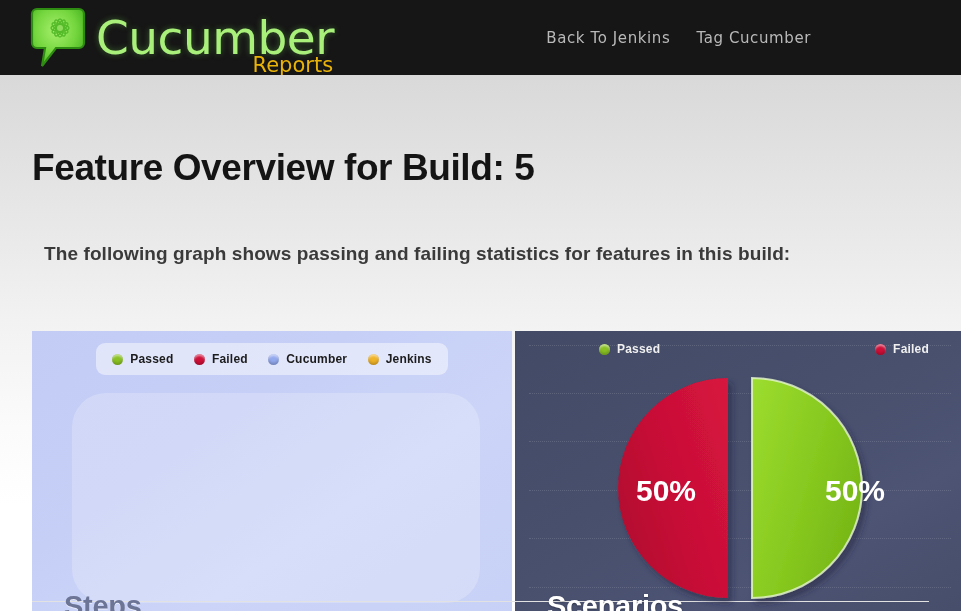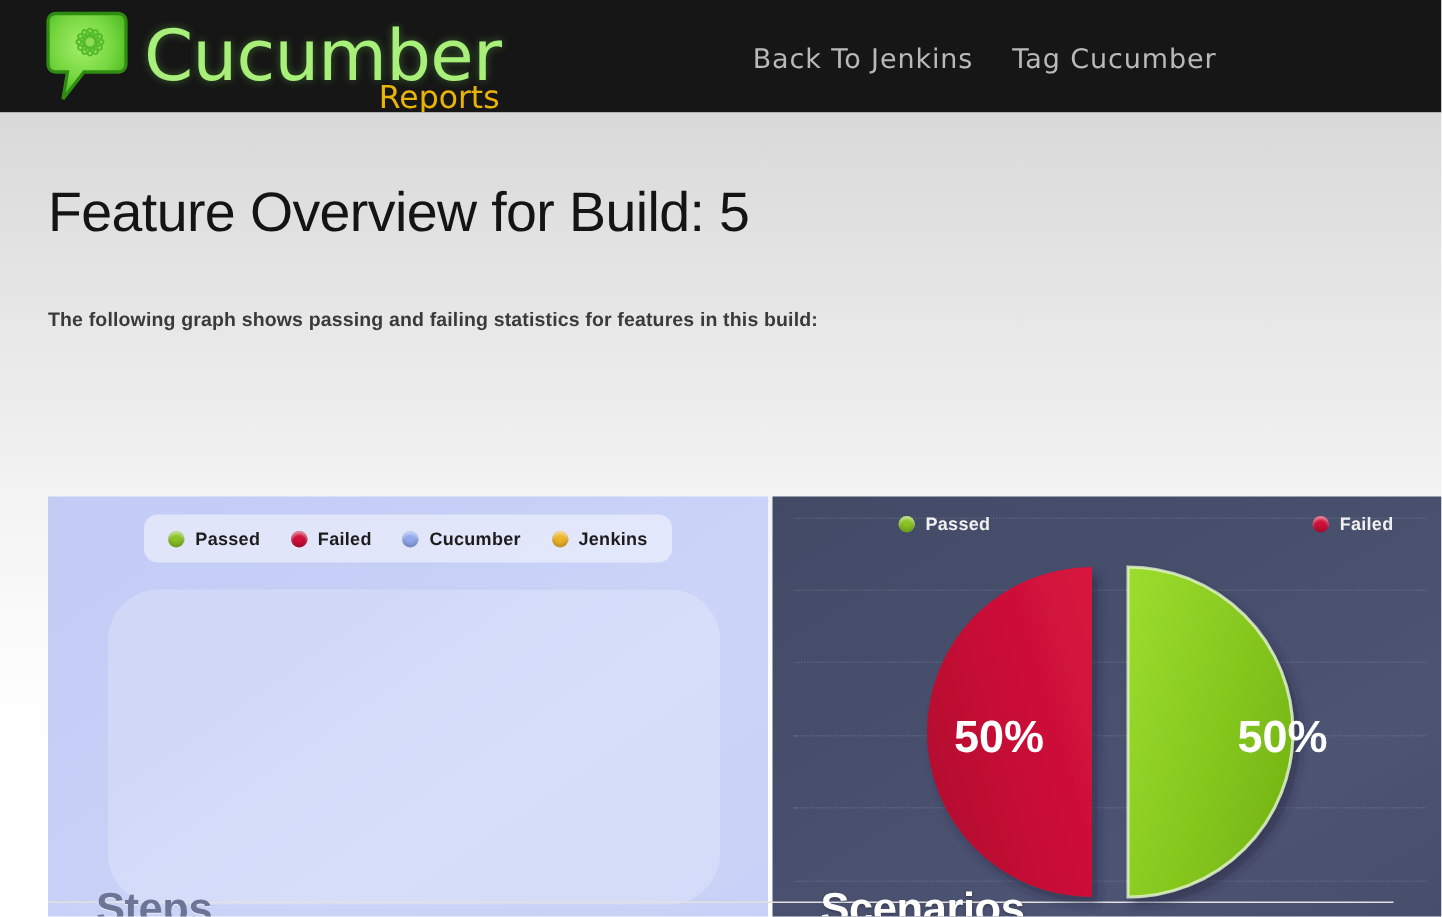--- a/index.html
+++ b/index.html
@@ -60,50 +60,50 @@
   }
   .site-nav {
     position: absolute;
     right: 150px;
     top: 29px;
     display: flex;
     gap: 26px;
   }
   .nav-link {
     color: #b9b9b9;
-    font-size: 18px;
+    font-size: 15px;
     letter-spacing: 0.6px;
     text-decoration: none;
     font-family: "DejaVu Sans", sans-serif;
     cursor: pointer;
   }
 
   
   .page-body {
     position: relative;
     height: 536px;
     background: linear-gradient(to bottom, #d9d9d9 0%, #e6e6e6 24%, #f2f2f2 46%, #fbfbfb 66%, #ffffff 80%, #ffffff 100%);
   }
   .content {
     padding: 0 32px;
   }
   .page-title {
     margin: 0;
-    padding-top: 46px;
+    padding-top: 72px;
     font-size: 37px;
     line-height: 42px;
-    font-weight: normal;
+    font-weight: bold;
     color: #141414;
     letter-spacing: -0.4px;
     font-family: "Liberation Sans", sans-serif;
   }
   .page-lead {
-    margin: 0;
+    margin: 12px;
     padding-top: 42px;
-    font-size: 13px;
+    font-size: 19px;
     font-weight: bold;
     color: #3a3a3a;
     letter-spacing: 0.1px;
   }
 
   
   .chart-row {
     position: absolute;
     left: 32px;
     top: 256px;

